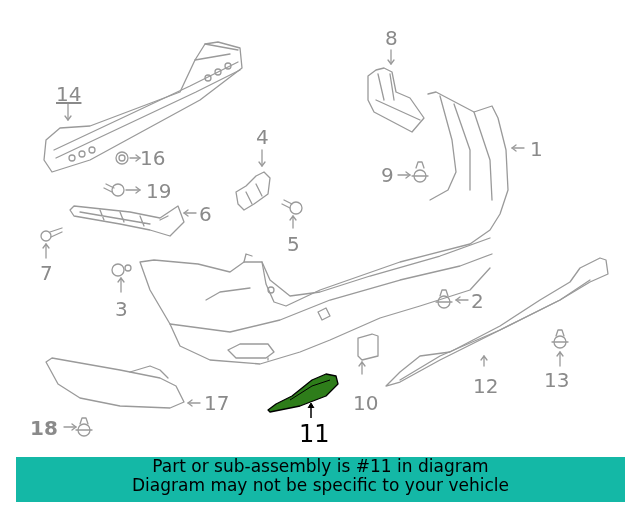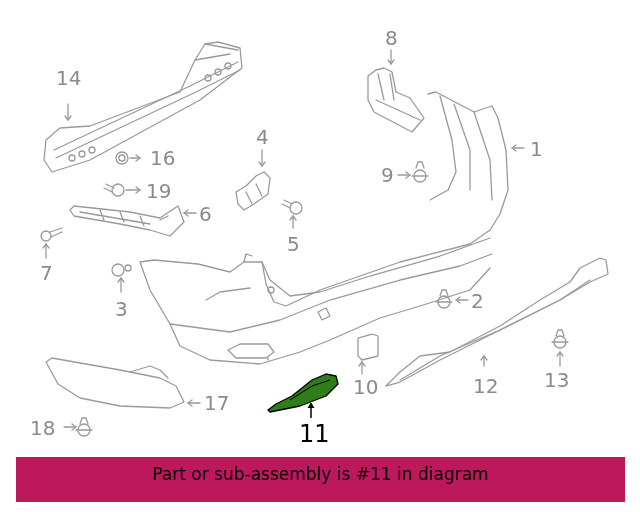--- a/index.html
+++ b/index.html
@@ -1,21 +1,21 @@
 <!DOCTYPE html>
 <html><head>
 <meta charset="utf-8">
 <style>
   html, body { margin:0; padding:0; background:#ffffff; }
   body { width:640px; height:512px; position:relative; overflow:hidden; font-family:"DejaVu Sans", sans-serif; }
   #diagram { position:absolute; left:0; top:0; width:640px; height:455px; }
   .callout { position:absolute; font-family:"DejaVu Sans", sans-serif; font-size:20px; color:#8a8a8a; line-height:1; }
   .callout.active { color:#000000; font-size:24px; }
-  #banner { position:absolute; left:16px; top:457px; width:609px; height:45px; background:#be185d;
-            color:#000; text-align:center; font-size:17px; line-height:19px; padding-top:8px; box-sizing:border-box; }
+  #banner { position:absolute; left:16px; top:457px; width:609px; height:45px; background:#14b8a6;
+            color:#000; text-align:center; font-size:17px; line-height:19px; padding-top:0; box-sizing:border-box; }
   #banner div { white-space:nowrap; }
 </style>
 </head>
 <body>
 
 <svg id="diagram" viewBox="0 0 640 455" width="640" height="455">
   <g fill="none" stroke="#9a9a9a" stroke-width="1.3" stroke-linejoin="round" stroke-linecap="round">
 
     <g>
       <path d="M46,140 L60,128 L90,126 L180,92 L195,60 L205,44 L218,42 L240,48 L242,68 L200,100 L90,160 L52,172 L44,160 Z"></path>
@@ -169,25 +169,26 @@
 
 <div class="callout" style="left:530px;top:139px;">1</div>
 <div class="callout" style="left:471px;top:291px;">2</div>
 <div class="callout" style="left:115px;top:299px;">3</div>
 <div class="callout" style="left:256px;top:127px;">4</div>
 <div class="callout" style="left:287px;top:234px;">5</div>
 <div class="callout" style="left:199px;top:204px;">6</div>
 <div class="callout" style="left:40px;top:263px;">7</div>
 <div class="callout" style="left:385px;top:28px;">8</div>
 <div class="callout" style="left:381px;top:165px;">9</div>
-<div class="callout" style="left:353px;top:377px;">10</div>
+<div class="callout" style="left:353px;top:393px;">10</div>
 <div class="callout active" style="left:299px;top:422px;">11</div>
 <div class="callout" style="left:473px;top:376px;">12</div>
 <div class="callout" style="left:514px;top:370px;margin-left:30px;">13</div>
-<div class="callout" style="left:56px;top:68px;">14</div>
+<div class="callout" style="left:56px;top:84px;text-decoration:underline;">14</div>
 <div class="callout" style="left:146px;top:181px;">19</div>
-<div class="callout" style="left:150px;top:148px;">16</div>
+<div class="callout" style="left:140px;top:148px;">16</div>
 <div class="callout" style="left:204px;top:393px;">17</div>
-<div class="callout" style="left:30px;top:418px;">18</div>
+<div class="callout" style="left:30px;top:418px;font-weight:bold;">18</div>
 
 <div id="banner">
   <div>Part or sub-assembly is #11 in diagram</div>
+  <div>Diagram may not be specific to your vehicle</div>
 </div>
 
 </body></html>

